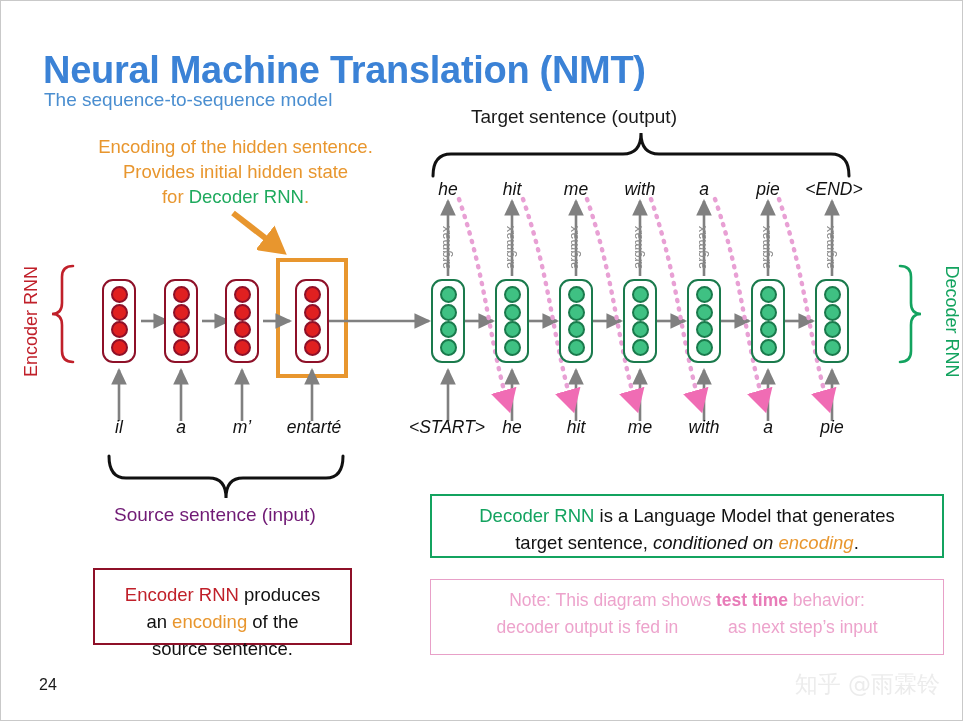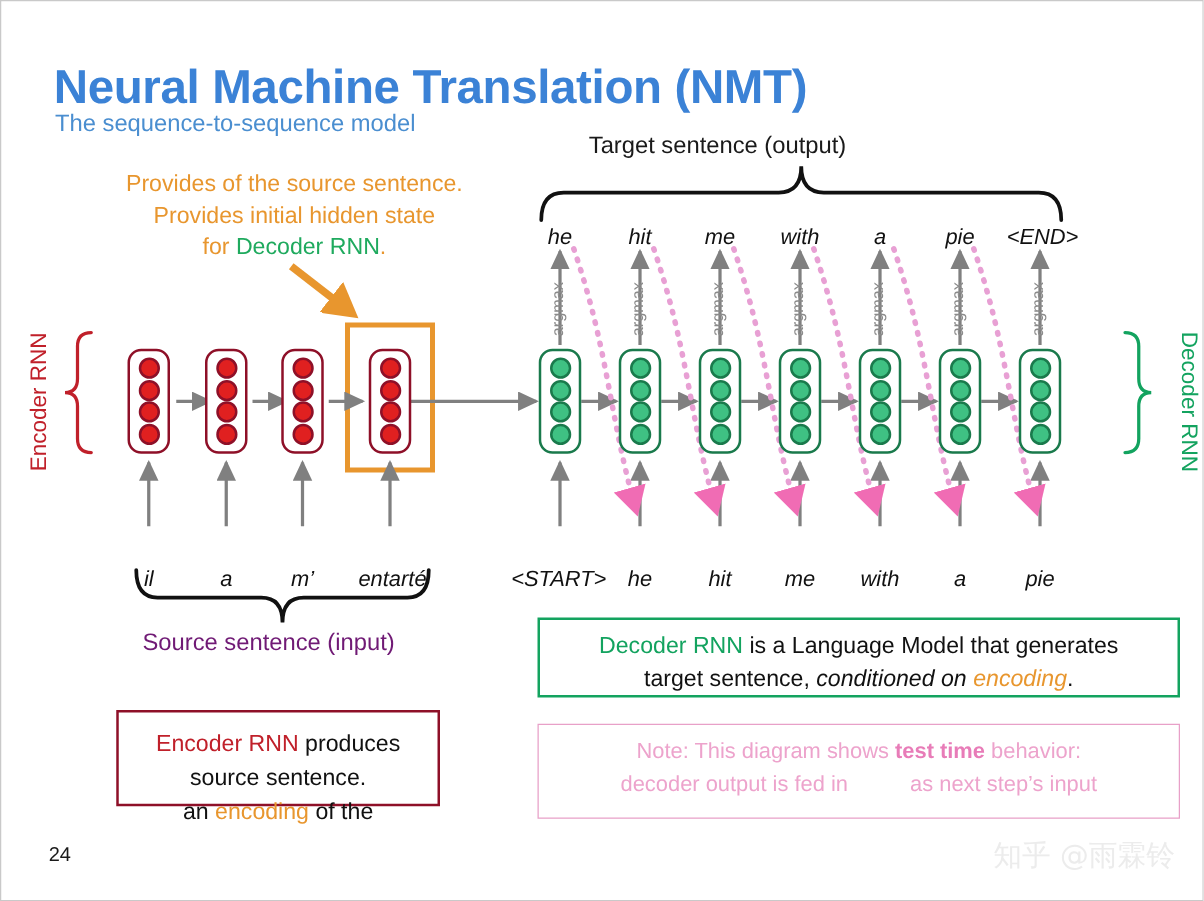--- a/index.html
+++ b/index.html
@@ -56,21 +56,21 @@
   .dot{width:17px;height:17px;border-radius:50%;box-sizing:border-box;}
   .cell.enc .dot{background:#e02020;border:2px solid #8e1028;}
   .cell.dec .dot{background:#3fc183;border:2px solid #1a7a4c;}
 
   
   .word{
     font-size:17.5px;font-style:italic;color:#111;
     text-align:center;white-space:nowrap;transform:translateX(-50%);
   }
   .word.out{top:178px;}
-  .word.inp{top:452px;}
+  .word.inp{top:416px;}
 
   
   .argmax{
     font-size:13px;color:#8a8a8a;white-space:nowrap;
     transform:rotate(-90deg);transform-origin:left top;
   }
 
   
   .callout{box-sizing:border-box;background:#fff;text-align:center;}
   #enc-box{
@@ -104,21 +104,21 @@
 </style>
 </head>
 <body>
 
 <div id="slide">
 
   <div class="abs" id="title">Neural Machine Translation (NMT)</div>
   <div class="abs" id="subtitle">The sequence-to-sequence model</div>
 
   <div class="abs" id="enc-note">
-    <div>Provides of the source sentence.</div>
+    <div>Encoding of the hidden sentence.</div>
     <div>Provides initial hidden state</div>
     <div><span>for </span><span class="grn">Decoder RNN</span><span>.</span></div>
   </div>
 
   <div class="abs" id="target-label">Target sentence (output)</div>
   <div class="abs" id="source-label">Source sentence (input)</div>
 
   <div class="abs vlabel" id="encoder-rnn-label">Encoder RNN</div>
   <div class="abs vlabel" id="decoder-rnn-label">Decoder RNN</div>
 
@@ -304,22 +304,22 @@
   <div class="abs word inp" style="left:767px">a</div>
   <div class="abs word inp" style="left:831px">pie</div>
 
   <div class="abs callout" id="dec-box">
     <div><span class="grn">Decoder RNN</span><span> is a Language Model that generates</span></div>
     <div><span>target sentence, </span><span class="ital">conditioned on </span><span class="ital org">encoding</span><span>.</span></div>
   </div>
 
   <div class="abs callout" id="enc-box">
     <div><span class="red">Encoder RNN</span><span> produces</span></div>
+    <div><span>an </span><span class="org">encoding</span><span> of the</span></div>
     <div>source sentence.</div>
-    <div><span>an </span><span class="org">encoding</span><span> of the</span></div>
   </div>
 
   <div class="abs callout" id="note-box">
     <div><span>Note: This diagram shows </span><span class="strong">test time</span><span> behavior:</span></div>
     <div><span>decoder output is fed in </span><span style="display:inline-block;width:40px"></span><span> as next step’s input</span></div>
   </div>
 
   <div class="abs" id="page-num">24</div>
   <div class="abs" id="watermark">知乎 @雨霖铃</div>
 

